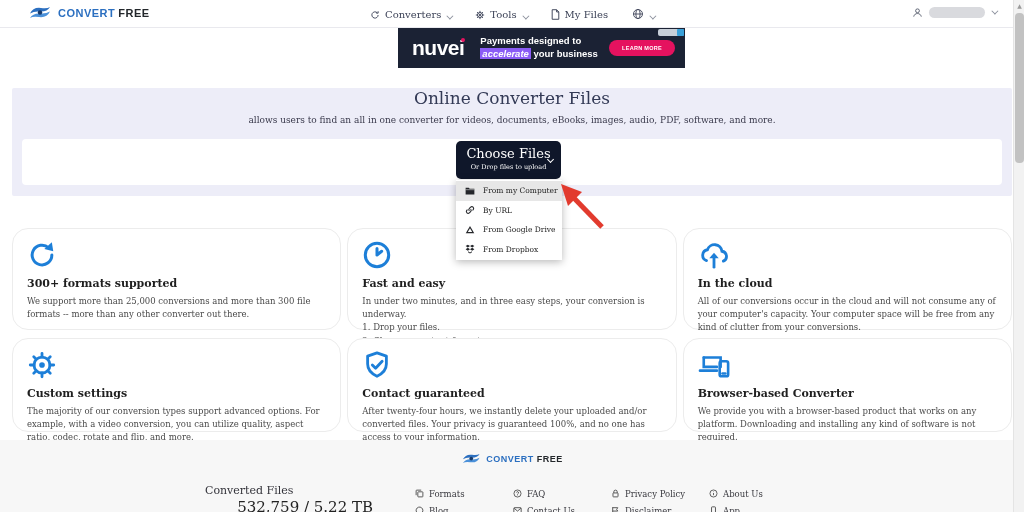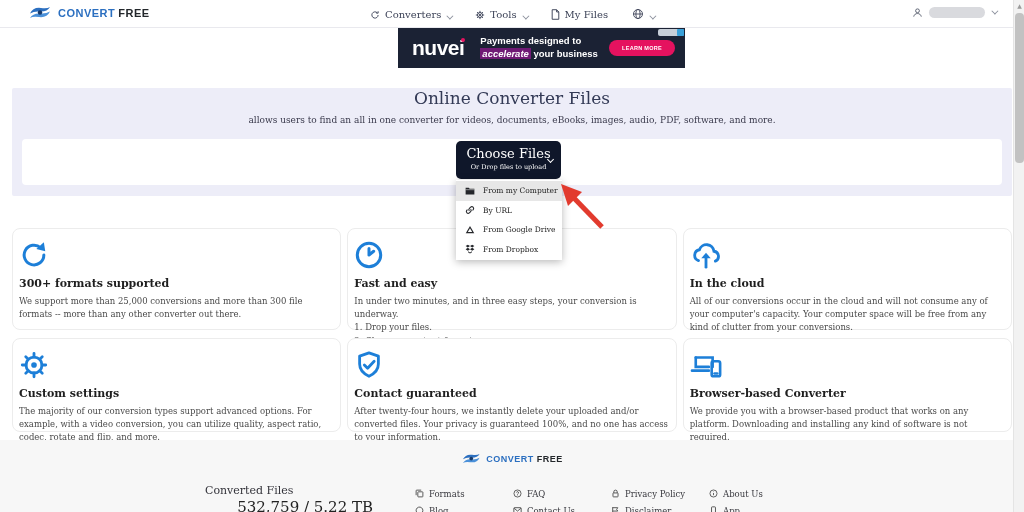--- a/index.html
+++ b/index.html
@@ -31,21 +31,21 @@
 
   
   .ad { position:absolute; top:28px; left:368px; width:287px; height:40px;
     background:#1b2234; display:flex; align-items:center; padding:0 10px 0 14px; z-index:10;margin-left:30px; }
   .ad-brand { position:relative; font-family:"Liberation Sans", sans-serif; font-weight:bold;
     font-size:21px; color:#fff; letter-spacing:-.5px; }
   .ad-brand::after { content:""; position:absolute; top:2px; right:-1px; width:4px; height:4px;
     background:#e5125f; border-radius:50%; }
   .ad-copy { margin-left:16px; font-family:"Liberation Sans", sans-serif; font-weight:bold;
     font-size:9.5px; color:#fff; line-height:1.35; }
-  .ad-hl { background:#701a75; font-style:italic; padding:0 2px;text-align:right; }
+  .ad-hl { background:#8b5cf6; font-style:italic; padding:0 2px;text-align:right; }
   .ad-cta { margin-left:auto; background:#e5125f; color:#fff; border:none; border-radius:9px;
     font-family:"Liberation Sans", sans-serif; font-weight:bold; font-size:5.5px;
     padding:5px 13px; letter-spacing:.3px; cursor:pointer; }
   .ad-badge { position:absolute; top:1px; right:1px; width:26px; height:7px;
     background:#c8cfd8; border-radius:2px; }
   .ad-badge::after { content:""; position:absolute; right:0; top:0; width:7px; height:7px;
     background:#3aa0d8; border-radius:1px; }
 
   
   .hero { position:absolute; top:88px; left:12px; width:1000px; height:108px;
@@ -65,21 +65,21 @@
   .menu { position:absolute; top:180px; left:456px; width:106px; background:#fff;
     box-shadow:0 2px 8px rgba(0,0,0,.28); z-index:13; padding:1px 0; }
   .menu-item { height:19.5px; display:flex; align-items:center; gap:8px; padding-left:9px;
     font-size:7.5px; color:#1e1e1e; cursor:pointer; }
   .menu-item.hl { background:#e7e7e7; }
   .arrow-ptr { position:absolute; left:558px; top:183px; z-index:14; }
 
   
   .cards { position:absolute; top:228px; left:12px; width:1000px; display:grid;
     grid-template-columns:1fr 1fr 1fr; grid-template-rows:102px 94px; column-gap:6px; row-gap:8px; }
-  .card { background:#fff; border:1px solid #ececec; border-radius:8px; padding:11px 6px; }
+  .card { background:#fff; border:1px solid #ececec; border-radius:16px; padding:11px 14px; }
   .feature-title { font-size:11px; font-weight:bold; color:#1f1f1f; margin:7px 0 5px; }
   .feature-body { font-size:8.5px; color:#4a4a4a; line-height:1.55; white-space:pre-line; }
 
   
   .footer { position:absolute; top:440px; left:0; width:1024px; height:72px; background:#f7f7f7; }
   .footer-logo { position:absolute; left:50%; top:12px; transform:translateX(-50%);
     display:flex; align-items:center; gap:5px; }
   .footer-logo .logo-text { font-size:9px; }
   .stats { position:absolute; left:205px; top:44px; width:168px; }
   .stats-label { font-size:11px; color:#33333a; }

